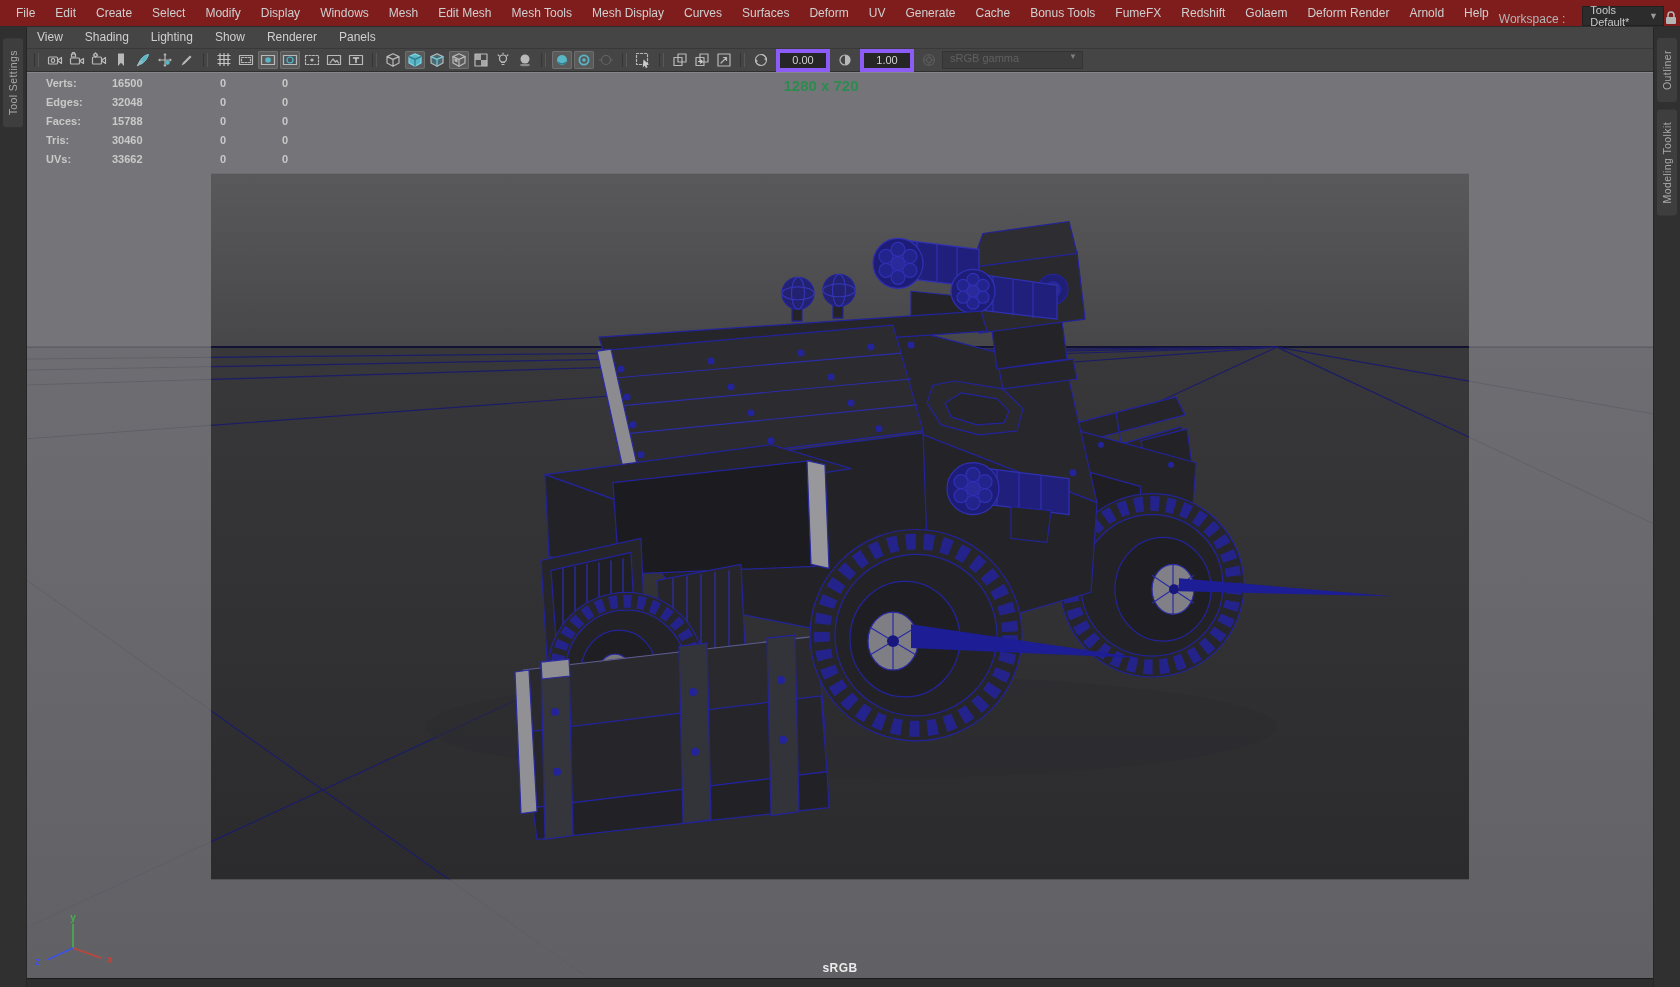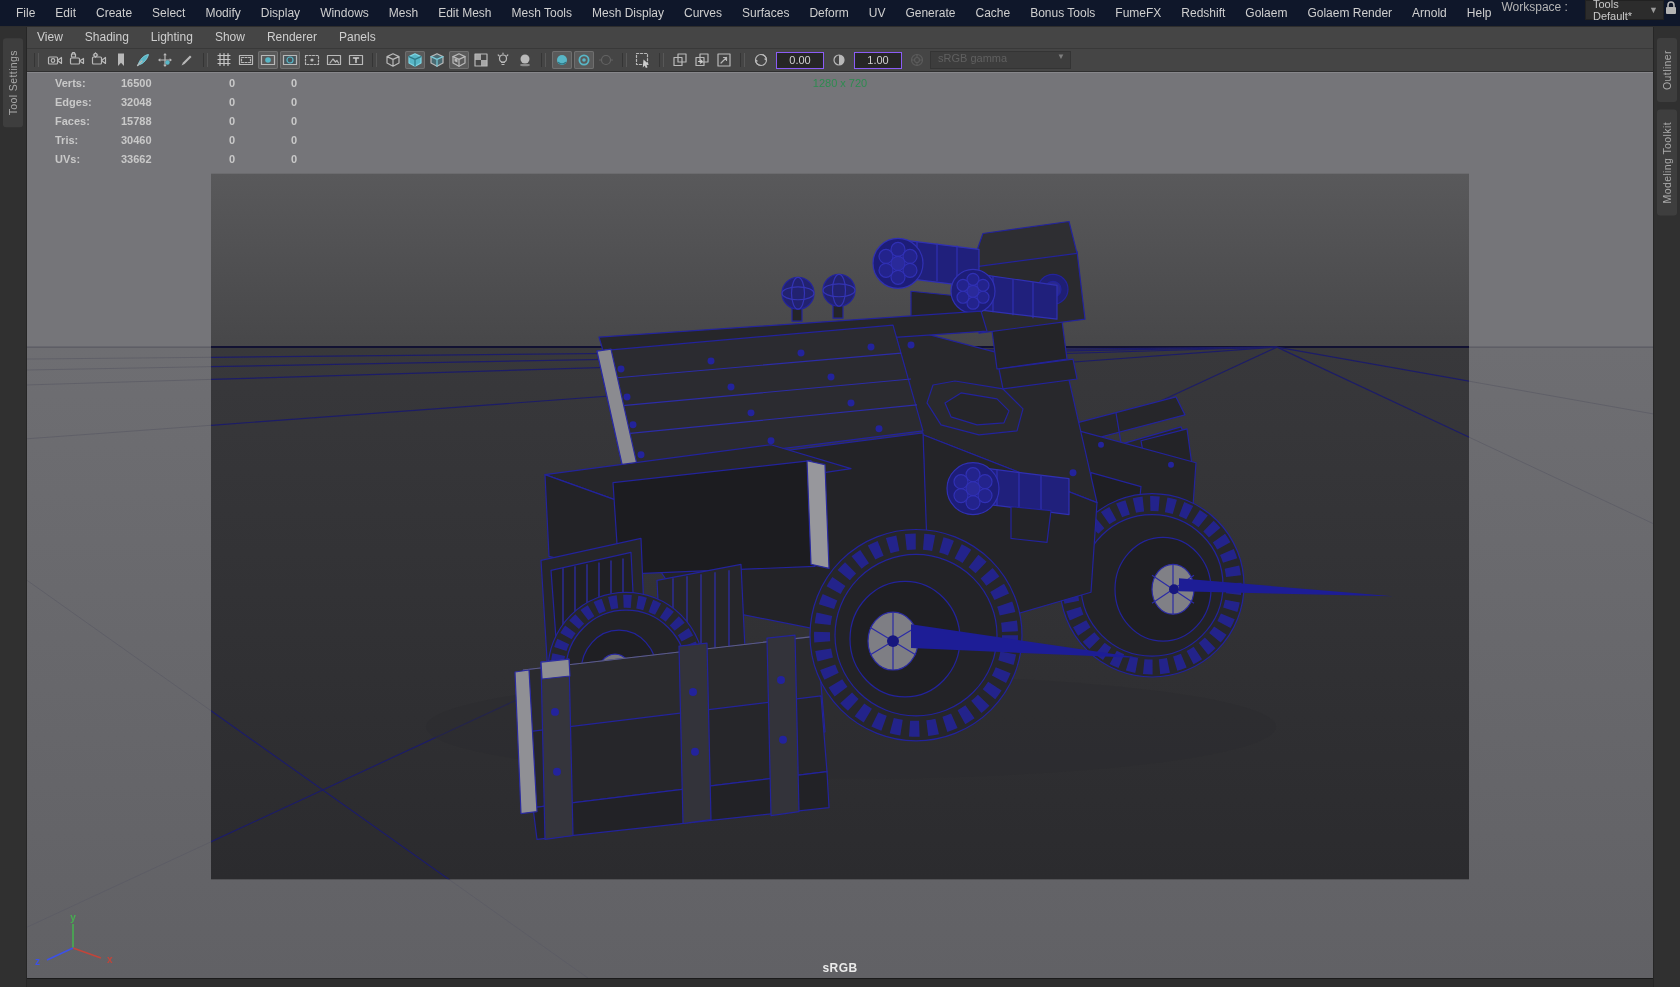--- a/index.html
+++ b/index.html
@@ -1,20 +1,20 @@
 <!DOCTYPE html>
 <html><head>
 <meta charset="utf-8">
 <style>
   html,body{margin:0;padding:0}
   body{width:1680px;height:987px;overflow:hidden;position:relative;background:#3b3b3b;
        font-family:"Liberation Sans",sans-serif;-webkit-font-smoothing:antialiased}
   
-  .menubar{position:absolute;top:0;left:0;right:0;height:26px;background:#0f172a;
-           border-bottom:1px solid #2d2d2d;display:flex;align-items:flex-start;padding-left:6px;z-index:5}
+  .menubar{position:absolute;top:0;left:0;right:0;height:26px;background:#7f1d1d;
+           border-bottom:1px solid #2d2d2d;display:flex;align-items:flex-end;padding-left:6px;z-index:5}
   .menubar .mitem{color:#cfcfcf;font-size:12px;line-height:26px;padding:0 10px;cursor:default;white-space:nowrap}
   .spacer{flex:1}
   .ws-label{color:#b5b5b5;font-size:12px;margin-right:17px;white-space:nowrap}
   .ws-select{width:178px;height:18px;background:#2c2c2c;border:1px solid #212121;color:#c9c9c9;
              font-size:11px;display:flex;align-items:center;padding-left:7px}
   .ws-arrow{margin-left:auto;color:#9a9a9a;font-size:9px;padding:0 5px}
   .lockwrap{width:24px;display:flex;justify-content:center;margin-right:2px}
   
   .strip{position:absolute;top:26px;bottom:0;width:26px;background:#303030;z-index:4}
   .strip.left{left:0;border-right:1px solid #262626}
@@ -25,34 +25,34 @@
   .strip .tabcol{display:flex;flex-direction:column;align-items:center;padding-top:8px}
   
   .panel{position:absolute;left:26px;right:26px;top:26px;bottom:0;display:flex;flex-direction:column}
   .pmenus{height:22px;background:#454545;border-bottom:1px solid #393939;display:flex;align-items:flex-end}
   .pmenus .mitem{color:#cfcfcf;font-size:12px;padding:0 11px;line-height:22px;cursor:default}
   .ptoolbar{height:22px;background:#454545;border-bottom:1px solid #2f2f2f;display:flex;align-items:center;padding-left:3px}
   .ticon{width:20px;height:18px;display:flex;align-items:center;justify-content:center;border-radius:2px;margin:0 1px;cursor:default}
   .ticon.active{background:#5a5a5a;box-shadow:inset 0 0 0 1px #6f6f6f}
   .ticon.dim{opacity:.55}
   .tsep{width:3px;height:14px;border-left:1px solid #353535;border-right:1px solid #585858;margin:0 5px}
-  .tfield{width:46px;height:15px;background:#262626;border:1px solid #8b5cf6;color:#d2d2d2;font-size:11px;
+  .tfield{width:46px;height:15px;background:#262626;border:4px solid #8b5cf6;color:#d2d2d2;font-size:11px;
           display:flex;align-items:center;justify-content:center;margin:12px 4px}
   .csel{width:132px;height:16px;background:#3d3d3d;border:1px solid #343434;color:#606060;font-size:11px;
         display:flex;align-items:flex-start;padding-left:7px;margin-left:2px}
   .csel .arr{margin-left:auto;color:#7e7e7e;font-size:8px;padding-right:5px}
   
   .viewport{flex:1;position:relative;border:1px solid #87878b;border-bottom:none;overflow:hidden;background:#6b6b6f}
   .vbottom{height:8px;background:#2d2d2d;border-top:1px solid #1b1b1b}
   .scene{position:absolute;inset:0;width:100%;height:100%}
-  .hud{position:absolute;left:28px;top:0;color:#c9c9c9;font-size:11px;font-weight:bold;z-index:3}
+  .hud{position:absolute;left:19px;top:0;color:#c9c9c9;font-size:11px;font-weight:bold;z-index:3}
   .hudrow{display:flex;height:19px;align-items:center}
   .hl{width:66px}.hv{width:56px;}.h0a{width:58px;text-align:right}.h0b{width:62px;text-align:right}
-  .gatelabel{position:absolute;left:813px;top:4px;transform:translateX(-50%);color:#2e8b50;
-             font-size:11px;font-weight:normal;z-index:3}
+  .gatelabel{position:absolute;left:794px;top:4px;transform:translateX(-50%);color:#2e8b50;
+             font-size:15px;font-weight:bold;z-index:3}
   .persp{position:absolute;left:813px;bottom:3px;transform:translateX(-50%);color:#ebebeb;
          font-size:12px;font-weight:bold;letter-spacing:.4px;z-index:3}
   .gizmo{position:absolute;left:4px;bottom:8px;z-index:3}
 </style>
 </head>
 <body>
 
 <div class="menubar">
   <div id="menu-items" style="display:flex">
       <div class="mitem">File</div>
@@ -69,21 +69,21 @@
       <div class="mitem">Curves</div>
       <div class="mitem">Surfaces</div>
       <div class="mitem">Deform</div>
       <div class="mitem">UV</div>
       <div class="mitem">Generate</div>
       <div class="mitem">Cache</div>
       <div class="mitem">Bonus Tools</div>
       <div class="mitem">FumeFX</div>
       <div class="mitem">Redshift</div>
       <div class="mitem">Golaem</div>
-      <div class="mitem">Golaem Render</div>
+      <div class="mitem">Deform Render</div>
       <div class="mitem">Arnold</div>
       <div class="mitem">Help</div>
     </div>
   <div class="spacer"></div>
   <span class="ws-label">Workspace :</span>
   <div class="ws-select">
     <span>Tools Default*</span>
     <span class="ws-arrow">▼</span>
   </div>
   <div class="lockwrap">

